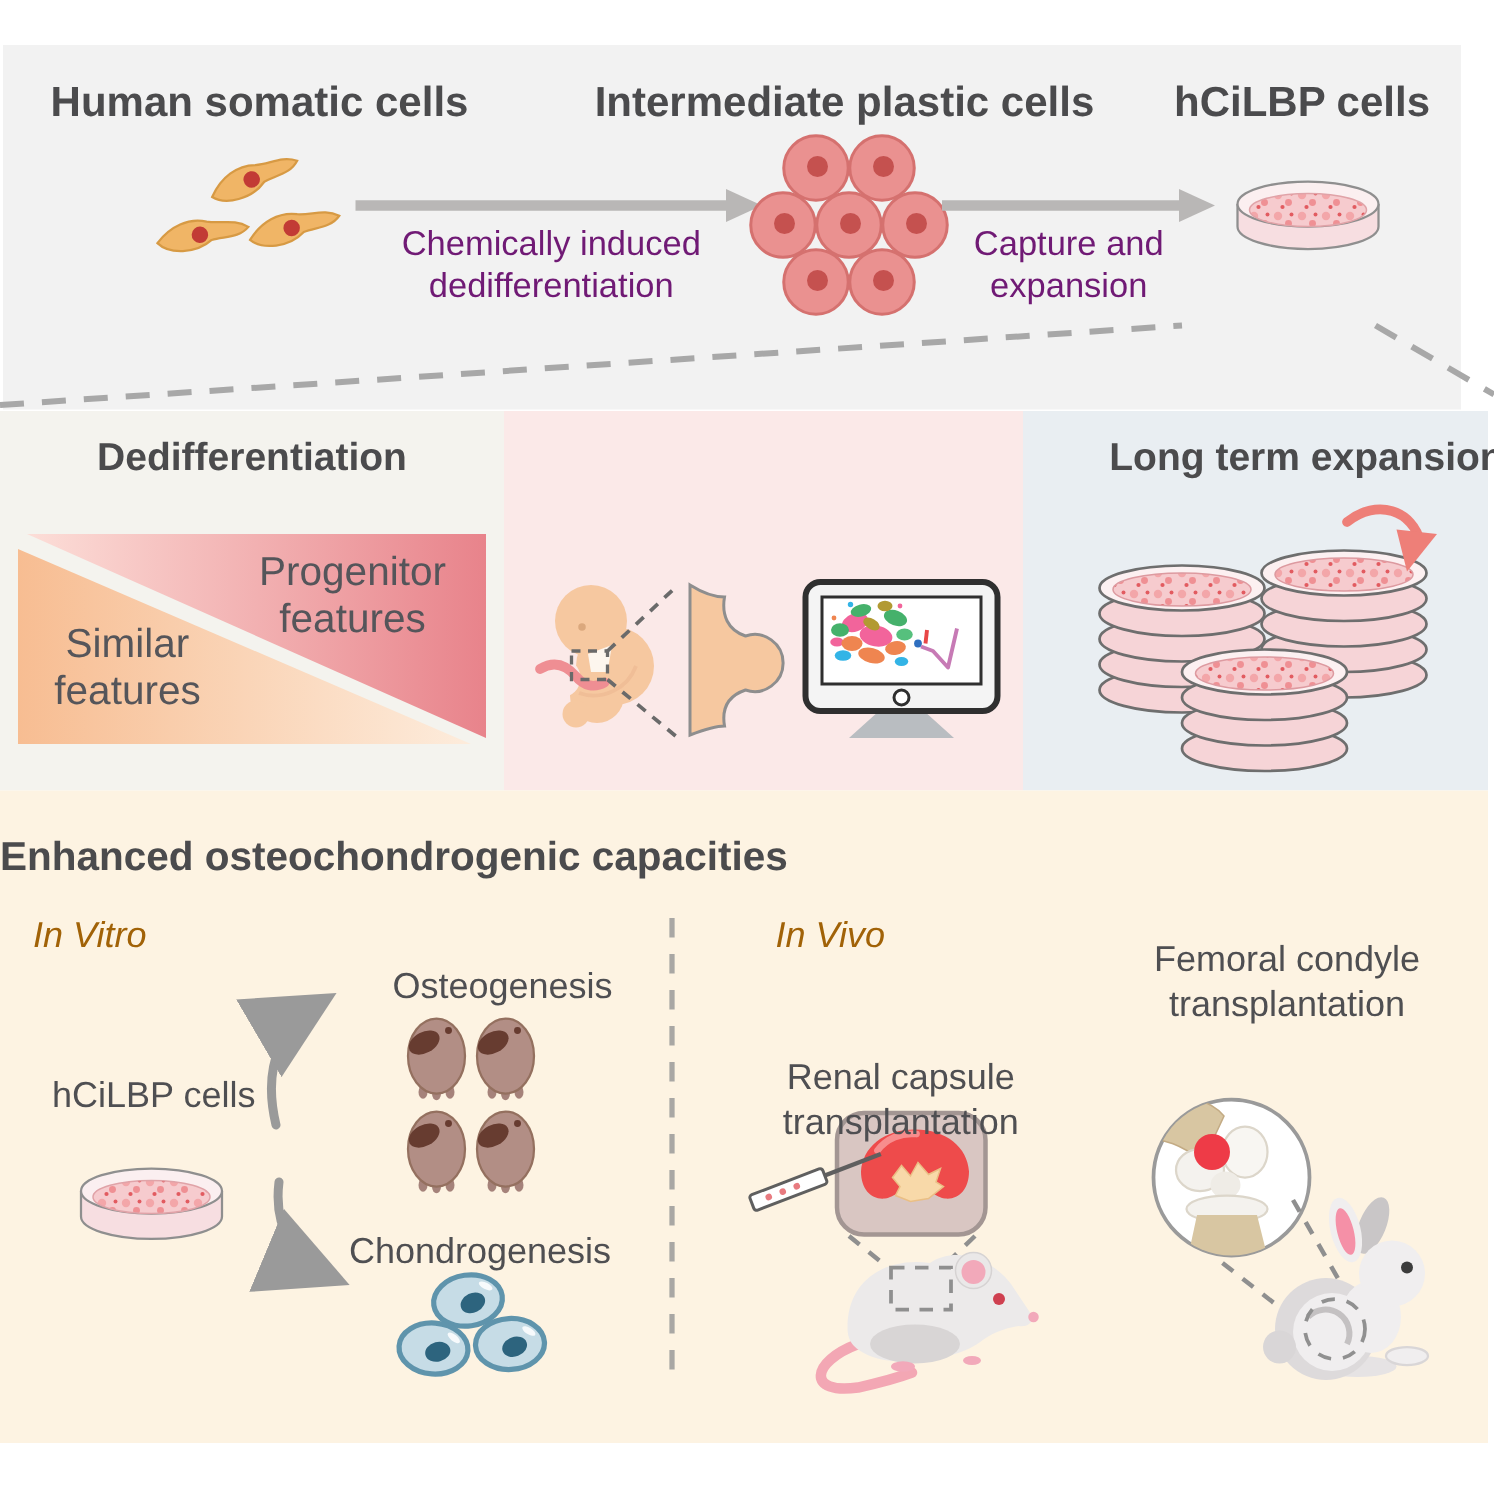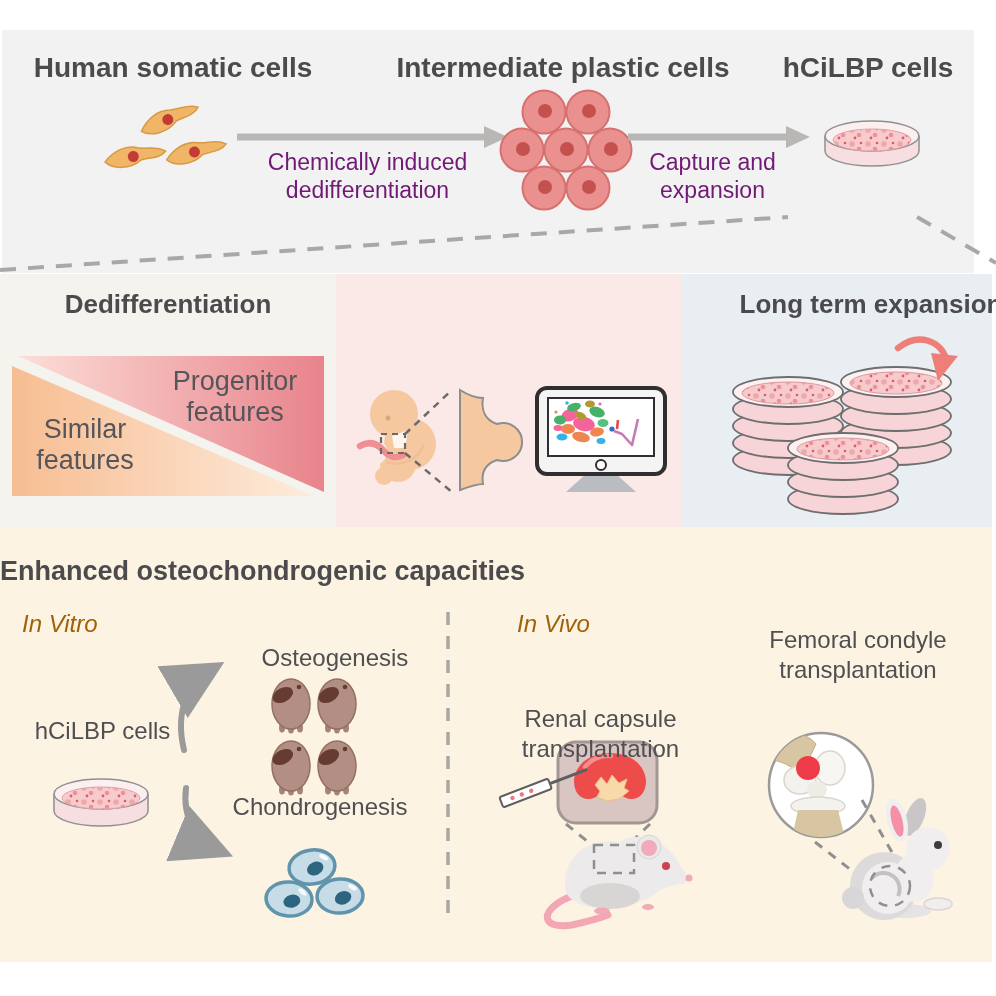--- a/index.html
+++ b/index.html
@@ -303,21 +303,21 @@
   <div class="txt grad-lbl" style="left:20px;top:414px;width:130px;">Similar
 features</div>
 
   <div class="txt panel-title" style="left:718px;top:288px;width:306px;">Long term expansion</div>
 
   <div class="txt big-title" style="left:0;top:556px;width:996px;">Enhanced osteochondrogenic capacities</div>
 
   <div class="txt it" style="left:22px;top:610px;">In Vitro</div>
   <div class="txt sub" style="left:230px;top:643px;width:210px;">Osteogenesis</div>
   <div class="txt sub" style="left:25px;top:716px;width:155px;">hCiLBP cells</div>
-  <div class="txt sub" style="left:215px;top:792px;width:210px;">Chondrogenesis</div>
+  <div class="txt sub" style="left:215px;top:820px;width:210px;">Chondrogenesis</div>
 
   <div class="txt it" style="left:517px;top:610px;">In Vivo</div>
   <div class="txt sub" style="left:508px;top:660px;width:185px;margin-top:44px;">Renal capsule
 transplantation</div>
   <div class="txt sub" style="left:758px;top:625px;width:200px;">Femoral condyle
 transplantation</div>
 
 </div>
 
 </body></html>

